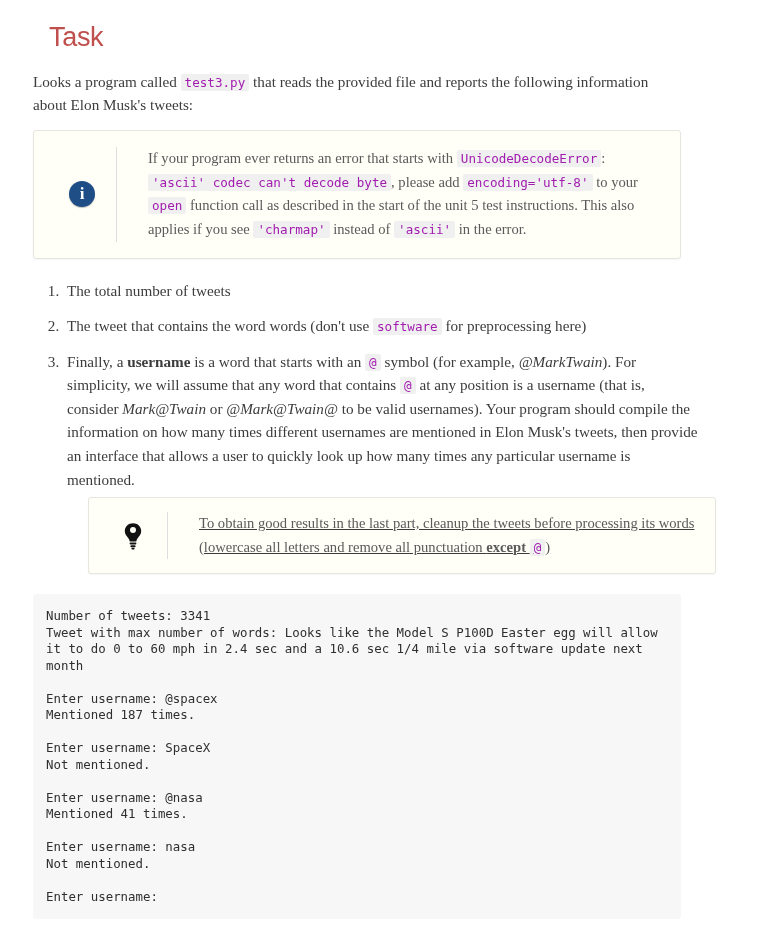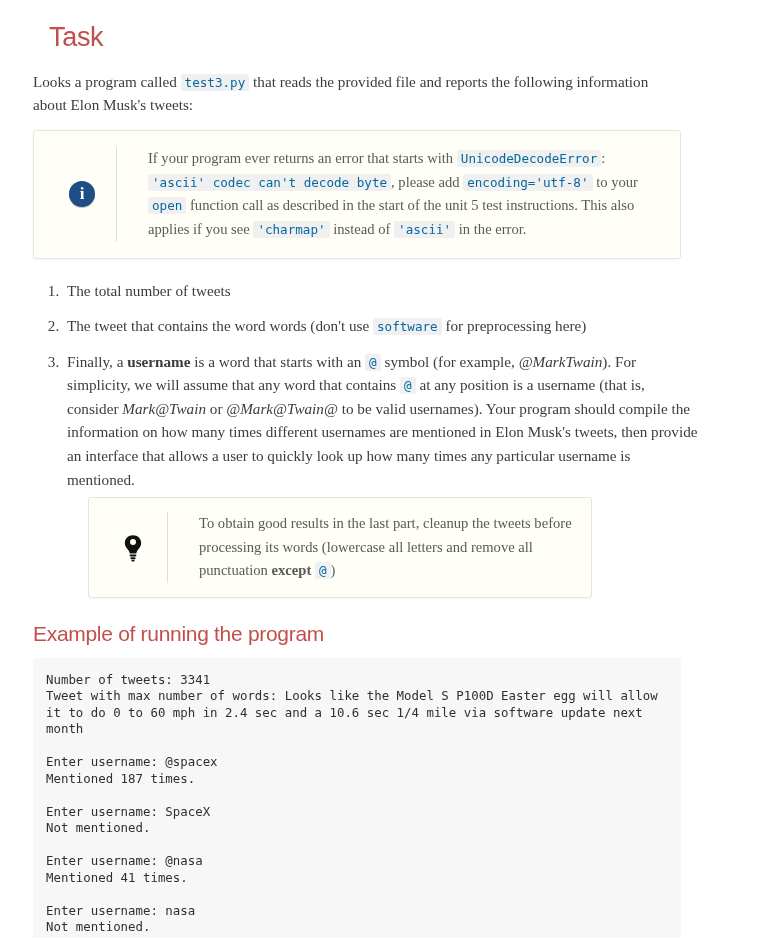--- a/index.html
+++ b/index.html
@@ -41,21 +41,21 @@
     font-size: 15.2px;
     line-height: 1.48;
     margin: 0 0 14px 0;
     width: 648px;
   }
 
   code, .code {
     font-family: "DejaVu Sans Mono", "Liberation Mono", monospace;
     font-size: 12.6px;
     background: #f0f0f0;
-    color: #0369a1;
+    color: #a21caf;
     padding: 1px 4px;
     border-radius: 2px;
     white-space: nowrap;
   }
 
   
   .admon {
     background: #fffff8;
     border: 1px solid #e6e6e0;
     border-radius: 3px;
@@ -83,22 +83,23 @@
   }
   .admon .body {
     flex: 1 1 auto;
     font-size: 14.6px;
     line-height: 1.62;
     color: #5a5a5a;
     margin-left: 12px;
   }
   .admon.tip {
     margin-left: 21px;
-    width: 504px;
+    width: 628px;
     padding: 14px 18px 14px 10px;
+    text-decoration: underline;
   }
 
   
   .icon-info {
     width: 26px; height: 26px;
     border-radius: 50%;
     background: #1f4e86;
     color: #ffffff;
     font-family: "Liberation Serif", serif;
     font-weight: bold;
@@ -177,21 +178,20 @@
             <rect x="9.4" y="26.7" width="3.2" height="1.8" rx="0.9" fill="#111111"></rect>
             <circle cx="11" cy="9.0" r="3.0" fill="#fffff8"></circle>
           </svg>
         </div>
         <div class="divider"></div>
         <div class="body"><span>To obtain good results in the last part, cleanup the tweets before processing its words (lowercase all letters and remove all punctuation </span><strong>except</strong> <code>@</code><span>)</span></div>
       </div>
     </li>
   </ol>
 
-  <h2 class="section">Example of running the program</h2>
 
   <pre class="codeblock">Number of tweets: 3341
 Tweet with max number of words: Looks like the Model S P100D Easter egg will allow it to do 0 to 60 mph in 2.4 sec and a 10.6 sec 1/4 mile via software update next month
 
 Enter username: @spacex
 Mentioned 187 times.
 
 Enter username: SpaceX
 Not mentioned.
 

